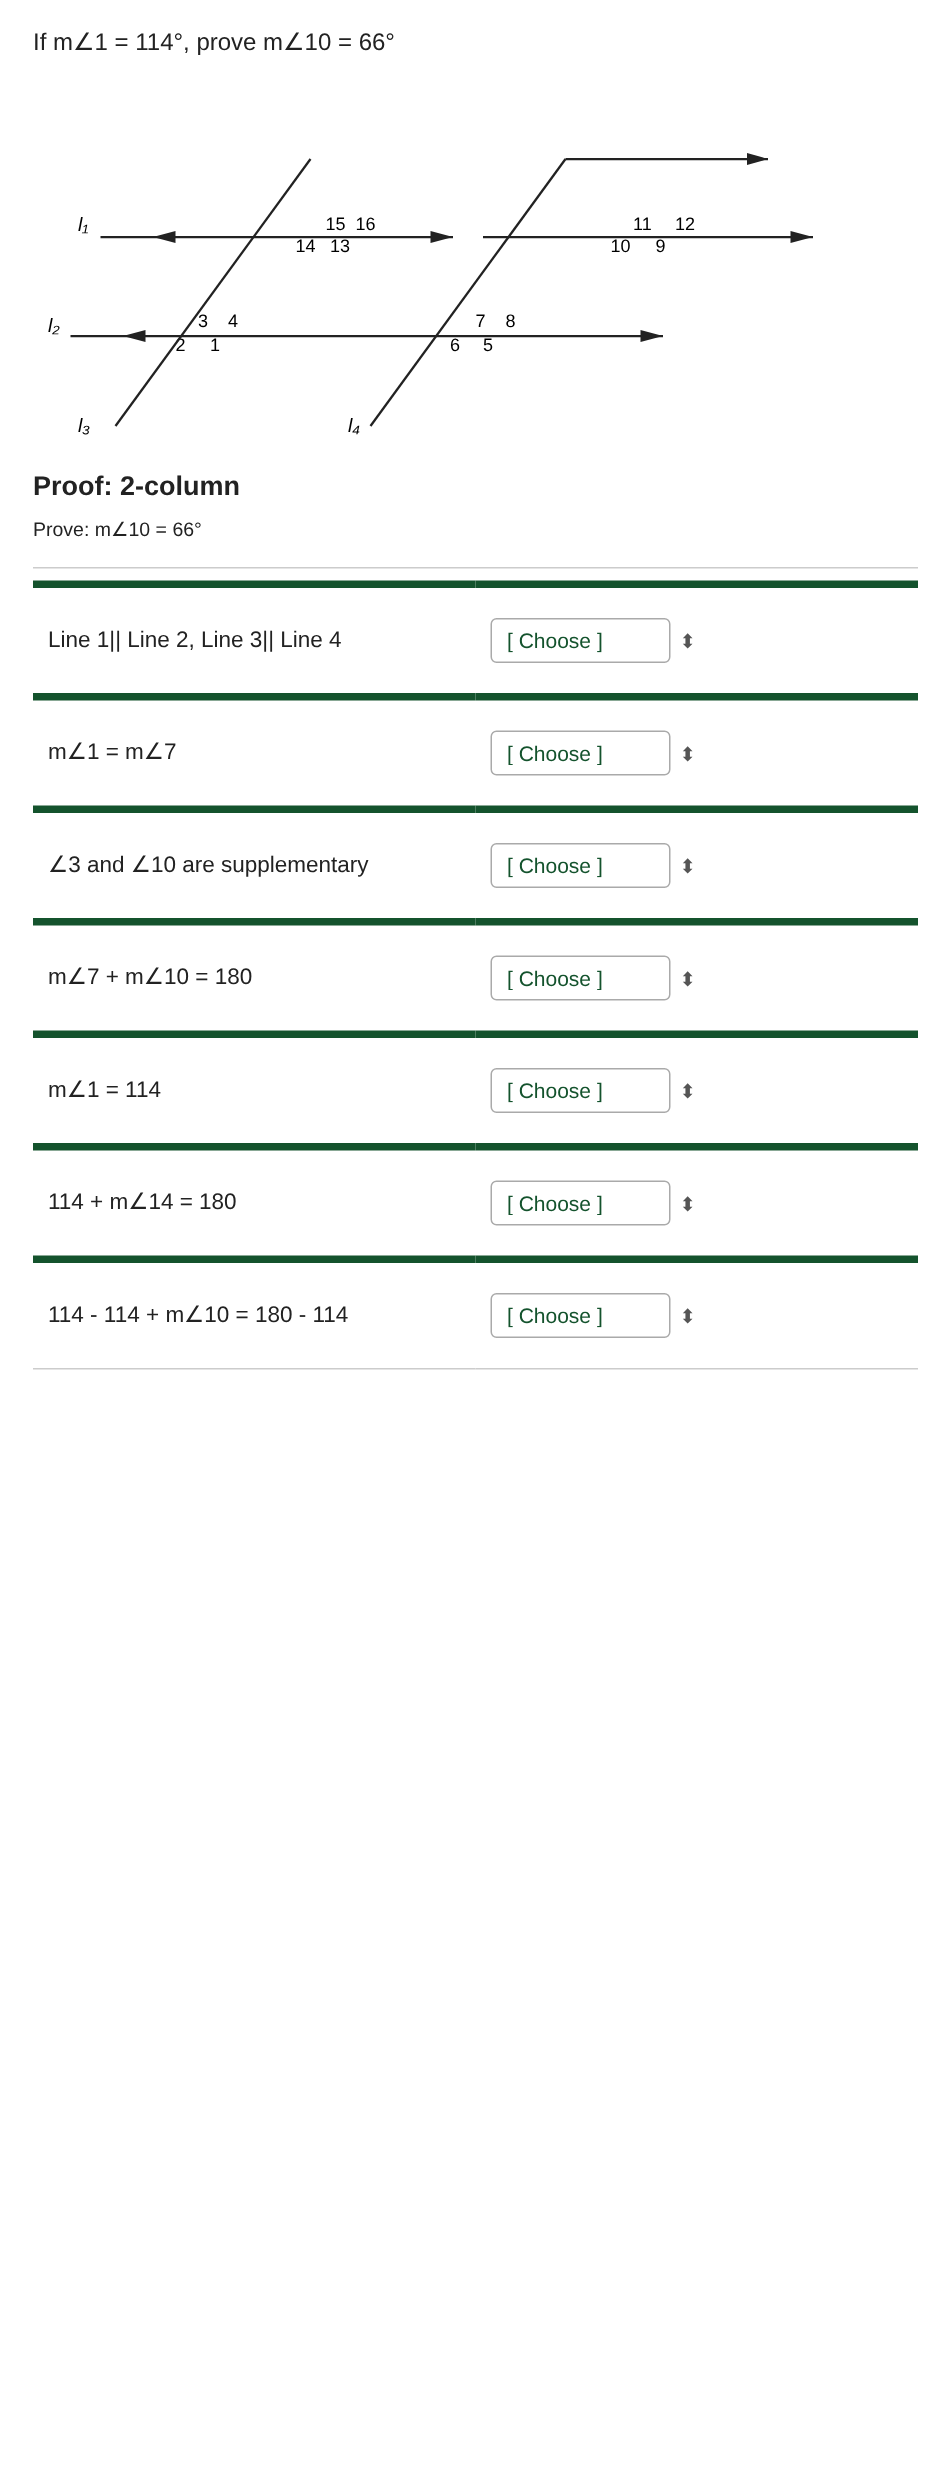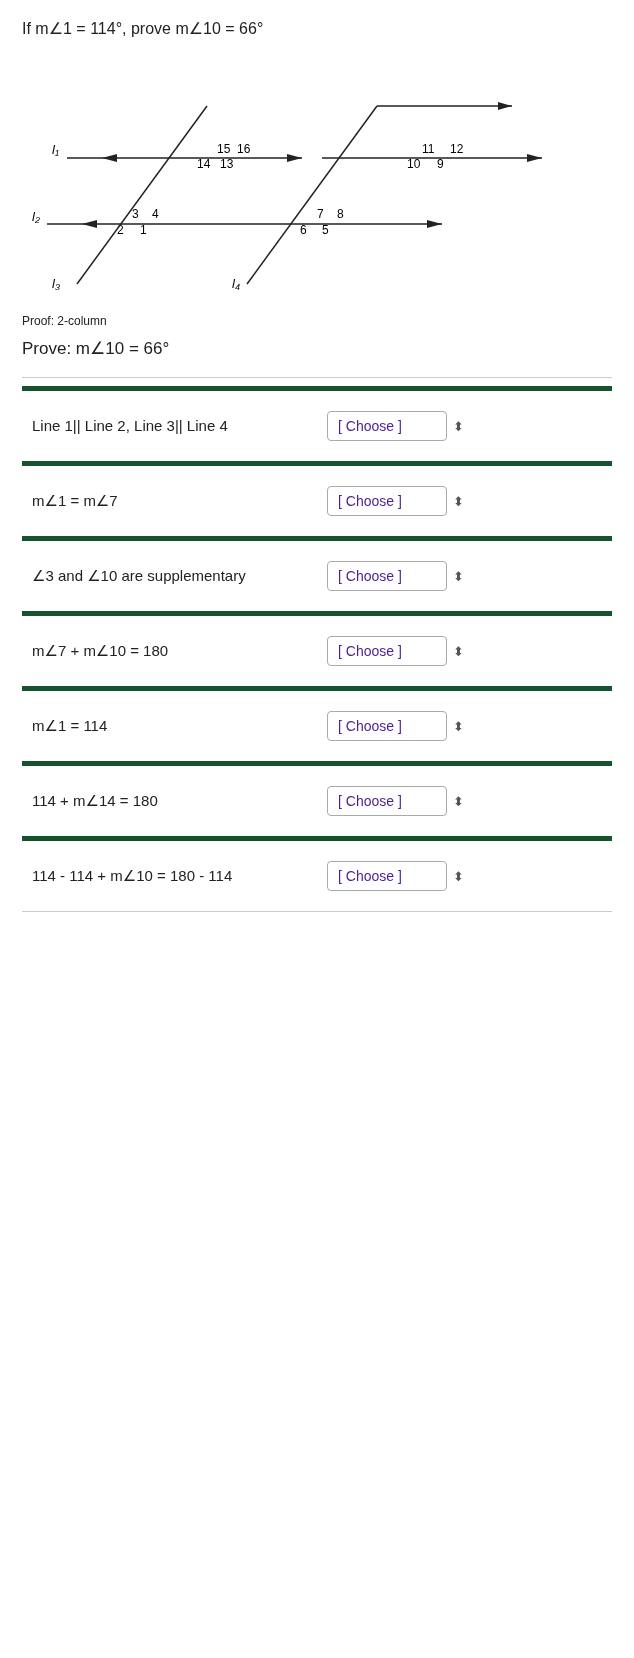--- a/index.html
+++ b/index.html
@@ -20,31 +20,31 @@
       margin-bottom: 16px;
       line-height: 1.4;
     }
     .diagram-container {
       width: 100%;
       margin-bottom: 18px;
       display: flex;
       justify-content: flex-start;
     }
     .proof-label {
-      font-size: 12px;
-      font-weight: normal;
+      font-size: 18px;
+      font-weight: bold;
       margin-bottom: 10px;
     }
     .given-text {
       font-size: 15px;
       margin-bottom: 8px;
       line-height: 1.5;
     }
     .prove-text {
-      font-size: 17px;
+      font-size: 13px;
       margin-bottom: 18px;
     }
     .divider {
       border: none;
       border-top: 1px solid #ccc;
       margin: 8px 0;
     }
     .proof-table {
       width: 100%;
       border-collapse: collapse;
@@ -64,21 +64,21 @@
       line-height: 1.5;
     }
     .choose-select {
       border: 1px solid #aaa;
       border-radius: 4px;
       padding: 6px 10px;
       font-size: 14px;
       background: #fff;
       min-width: 120px;
       cursor: pointer;
-      color: #4c1d95;
+      color: #14532d;
       appearance: none;
       -webkit-appearance: none;
     }
     .select-wrapper {
       display: flex;
       align-items: center;
       gap: 6px;
     }
     .chevron-icon {
       font-size: 13px;

